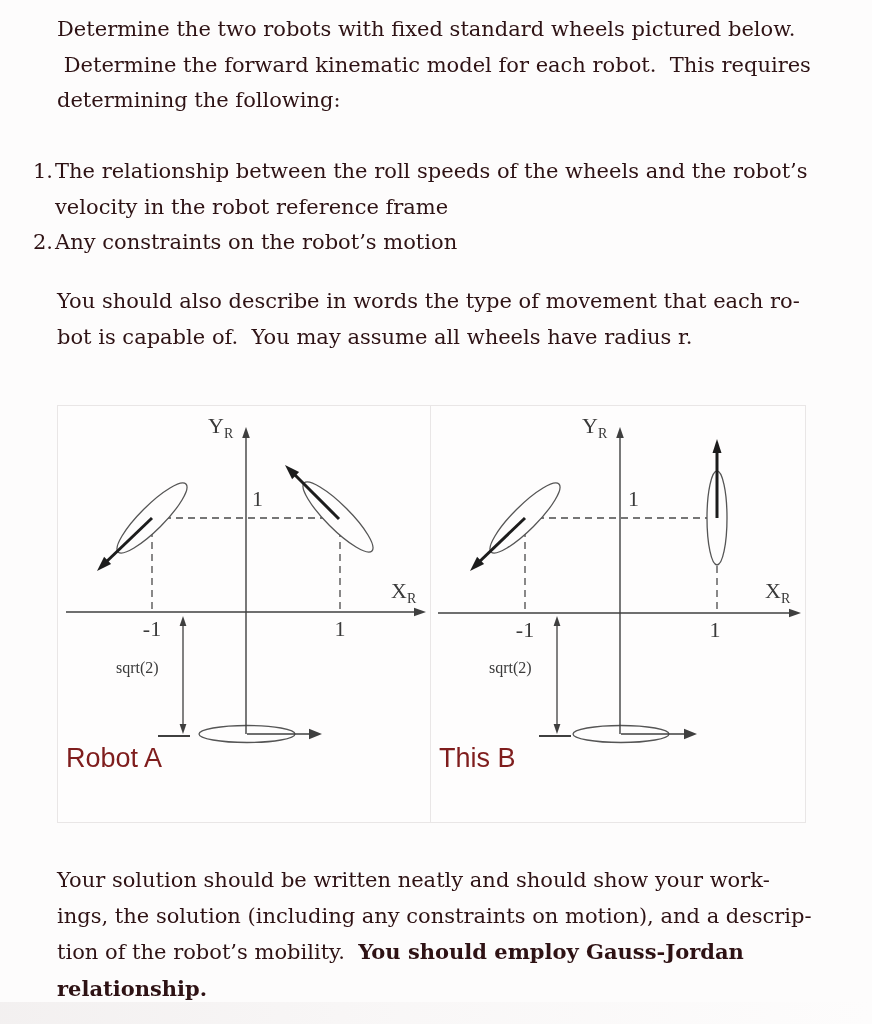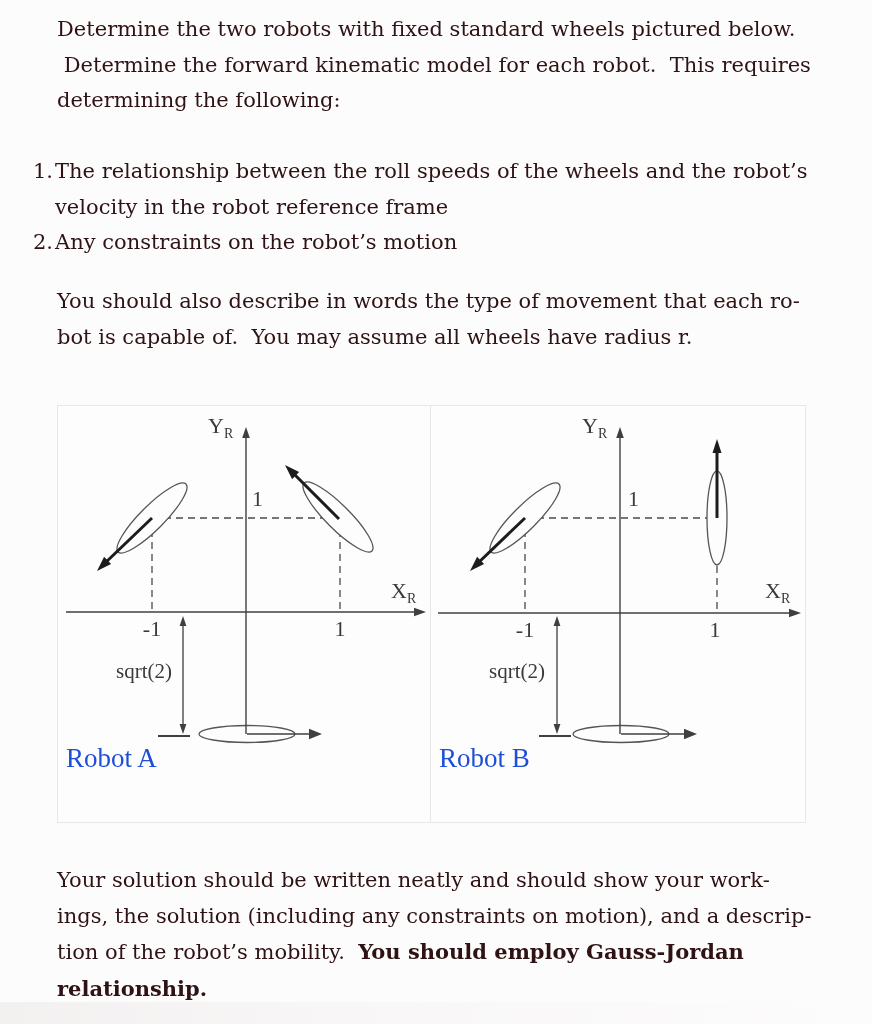--- a/index.html
+++ b/index.html
@@ -21,23 +21,23 @@
            border:1px solid #e9e6e6; background:#fefdfd; }
   .panel-a { left:0; width:374px; }
   .panel-b { left:373px; width:376px; }
   .panel svg { position:absolute; left:0; top:0; }
 
   .figlabel { position:absolute; font-family:"Liberation Serif", serif; color:#3a3a3a; }
   .axis-label { font-size:22px; }
   .axis-label sub { font-size:14px; }
   .tick { font-size:22px; }
   .tick-center { text-align:center; }
-  .sqrt { font-size:21px; }
-  .robot-label { position:absolute; font-family:Liberation Serif, serif;
-                 font-size:27px; color:#1d4ed8; }
+  .sqrt { font-size:16px; }
+  .robot-label { position:absolute; font-family:Liberation Sans, sans-serif;
+                 font-size:27px; color:#7f1d1d; }
 
   .page-bottom { position:absolute; left:0; bottom:0; width:100%; height:22px;
     background:linear-gradient(90deg, #f1eeee 0%, #f8f6f6 45%, #fdfcfc 100%);
     opacity:.85; }
 </style>
 </head>
 <body>
 
 <div class="text-block" style="left:57px; top:12px;">
   <span class="line">Determine the two robots with fixed standard wheels pictured below.</span>
@@ -122,21 +122,21 @@
       <polygon points="286,33 281.5,47 290.5,47" fill="#1c1c1c"></polygon>
       <path d="M190,328 L254,328" stroke="#3f3f3f" stroke-width="1.6" fill="none"></path>
       <polygon points="266,328 253,322.8 253,333.2" fill="#3f3f3f"></polygon>
     </svg>
     <span class="figlabel axis-label" style="left:151px; top:7px;"><span>Y</span><sub>R</sub></span>
     <span class="figlabel axis-label" style="left:334px; top:172px;"><span>X</span><sub>R</sub></span>
     <span class="figlabel tick" style="left:197px; top:80px;">1</span>
     <span class="figlabel tick tick-center" style="left:78px; top:211px; width:32px;">-1</span>
     <span class="figlabel tick tick-center" style="left:272px; top:211px; width:24px;">1</span>
     <span class="figlabel sqrt" style="left:58px; top:253px;">sqrt(2)</span>
-    <span class="robot-label" style="left:8px; top:337px;">Robot B</span>
+    <span class="robot-label" style="left:8px; top:337px;">This B</span>
   </div>
 </div>
 
 <div class="text-block" style="left:57px; top:863px;">
   <span class="line">Your solution should be written neatly and should show your work-</span>
   <span class="line">ings, the solution (including any constraints on motion), and a descrip-</span>
   <span class="line"><span>tion of the robot’s mobility.  </span><span class="bold">You should employ Gauss-Jordan</span></span>
   <span class="line bold">relationship.</span>
 </div>
 

